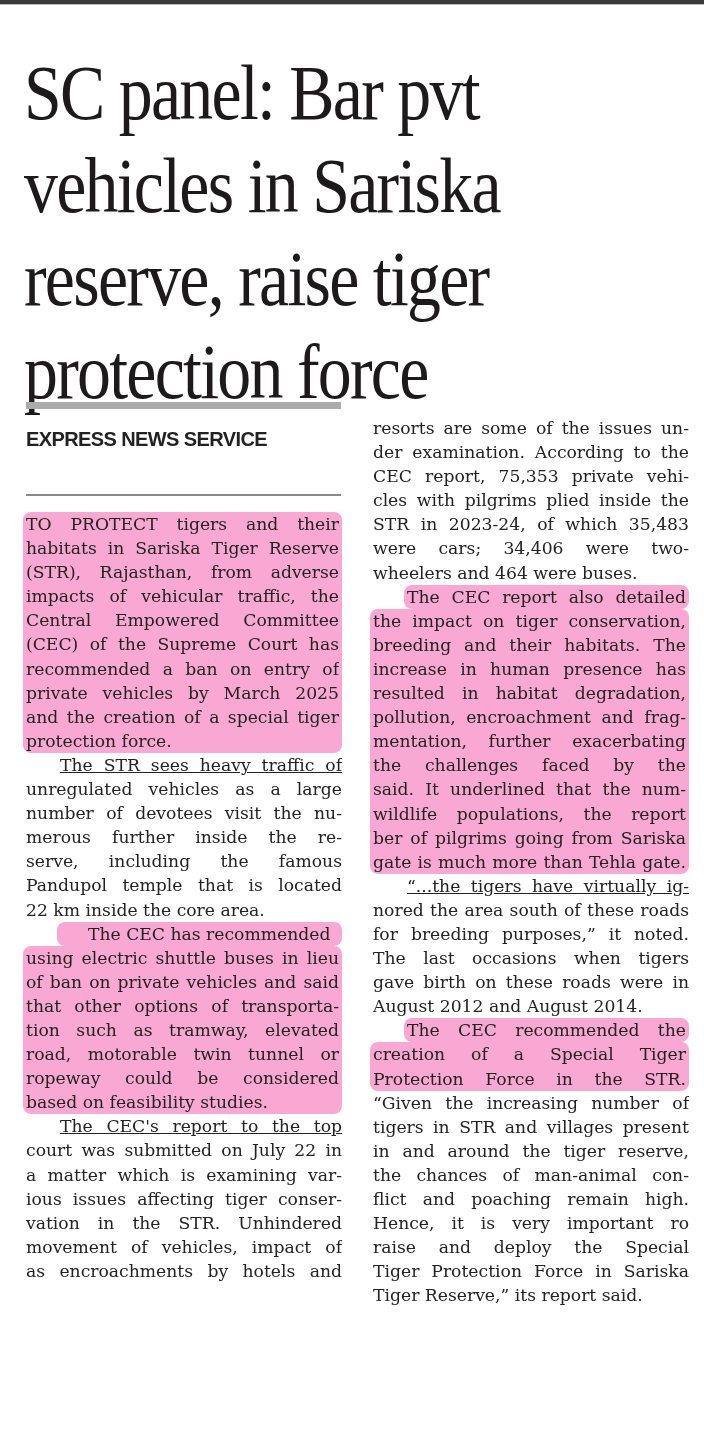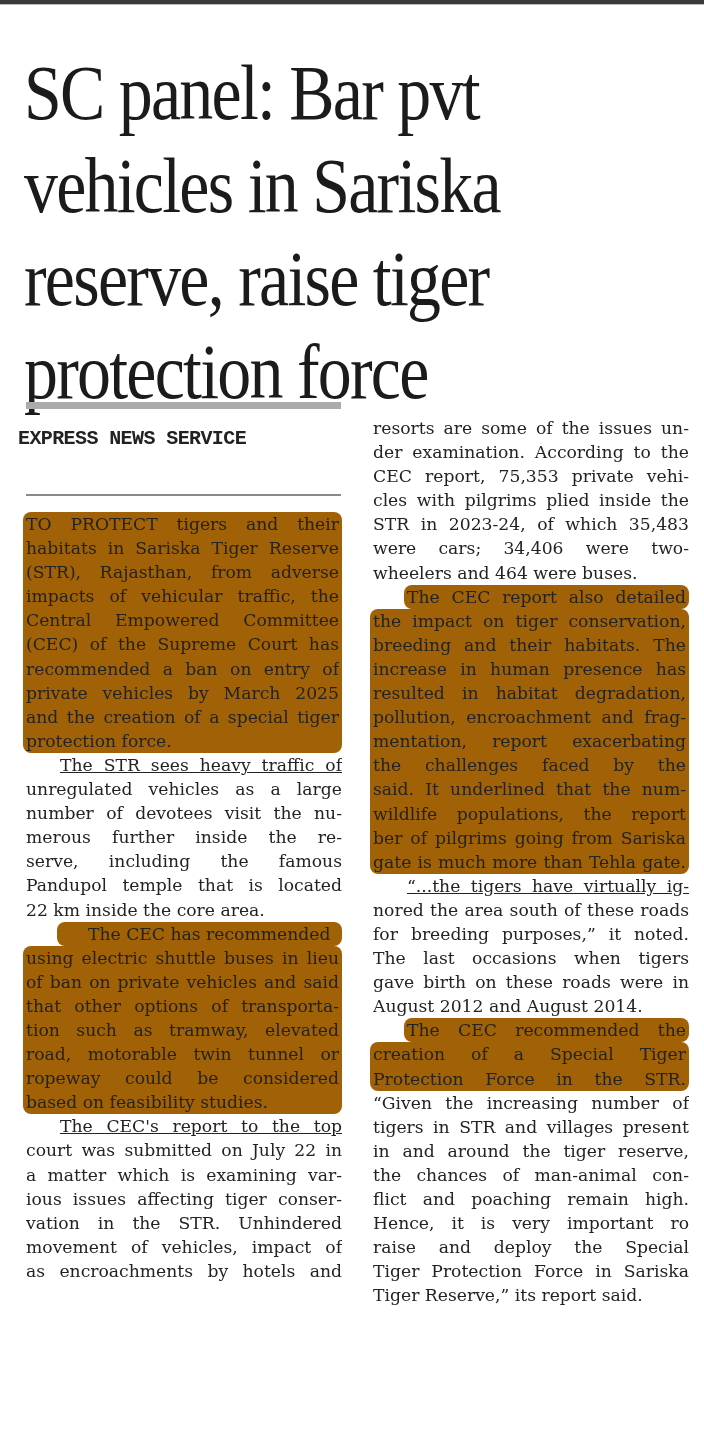--- a/index.html
+++ b/index.html
@@ -7,28 +7,28 @@
     .topbar { position: absolute; left: 0; top: 0; width: 704px; height: 4px; background: #3a3a3a; border-bottom: 1px solid #bdbdbd; }
     .headline { position: absolute; left: 24px; top: 46px; width: 660px; margin: 0;
       font-family: "Liberation Serif", "DejaVu Serif", serif; font-weight: normal;
       font-size: 78px; line-height: 93px; letter-spacing: -2px; color: #1c1a1a;
       transform: scaleX(0.87); transform-origin: left top; white-space: nowrap; }
     .headline div { height: 93px; }
     .col { position: absolute; top: 0; font-family: "DejaVu Serif", "Liberation Serif", serif; font-size: 17.2px; line-height: 24.1px; color: #232323; }
     .left { left: 26px; width: 316px; }
     .right { left: 373px; width: 316px; }
     .rule-thick { position: absolute; left: 26px; top: 402px; width: 315px; height: 7px; background: #ababab; }
-    .byline { position: absolute; left: 18px; top: 427px; width: 316px; font-family: Liberation Mono, monospace; }
+    .byline { position: absolute; left: 26px; top: 427px; width: 316px; font-family: Liberation Sans, sans-serif; }
     .agency { font-weight: bold; font-size: 20px; letter-spacing: -0.6px; color: #222; line-height: 24px; }
     .dateline { font-size: 17px; color: #444; letter-spacing: -0.3px; line-height: 22px; }
     .rule-thin { position: absolute; left: 26px; top: 494px; width: 315px; height: 2px; background: #8a8a8a; }
     .line { height: 24.1px; white-space: nowrap; overflow: hidden; text-align: justify; text-align-last: justify; }
     .line.last { text-align-last: left; }
     .line.ind { padding-left: 34px; text-decoration: underline; }
-    .hlblock { background: #a16207; border-radius: 8px; padding: 0 3px; margin-left: -3px; }
+    .hlblock { background: #f9a8d4; border-radius: 8px; padding: 0 3px; margin-left: -3px; }
     .hlblock .line { }
   </style>
 </head>
 <body>
 
 <div class="topbar"></div>
 
 <h1 class="headline">
   <div>SC panel: Bar pvt</div>
   <div>vehicles in Sariska</div>
@@ -101,21 +101,21 @@
   </div>
   <div class="hlblock" style="margin-left:31px;">
     <div class="line">The CEC report also detailed</div>
   </div>
   <div class="hlblock">
     <div class="line">the impact on tiger conservation,</div>
     <div class="line">breeding and their habitats. The</div>
     <div class="line">increase in human presence has</div>
     <div class="line">resulted in habitat degradation,</div>
     <div class="line">pollution, encroachment and frag-</div>
-    <div class="line">mentation, report exacerbating</div>
+    <div class="line">mentation, further exacerbating</div>
     <div class="line">the challenges faced by the</div>
     <div class="line">said. It underlined that the num-</div>
     <div class="line">wildlife populations, the report</div>
     <div class="line">ber of pilgrims going from Sariska</div>
     <div class="line">gate is much more than Tehla gate.</div>
   </div>
   <div>
     <div class="line ind">“...the tigers have virtually ig-</div>
     <div class="line">nored the area south of these roads</div>
     <div class="line">for breeding purposes,” it noted.</div>

